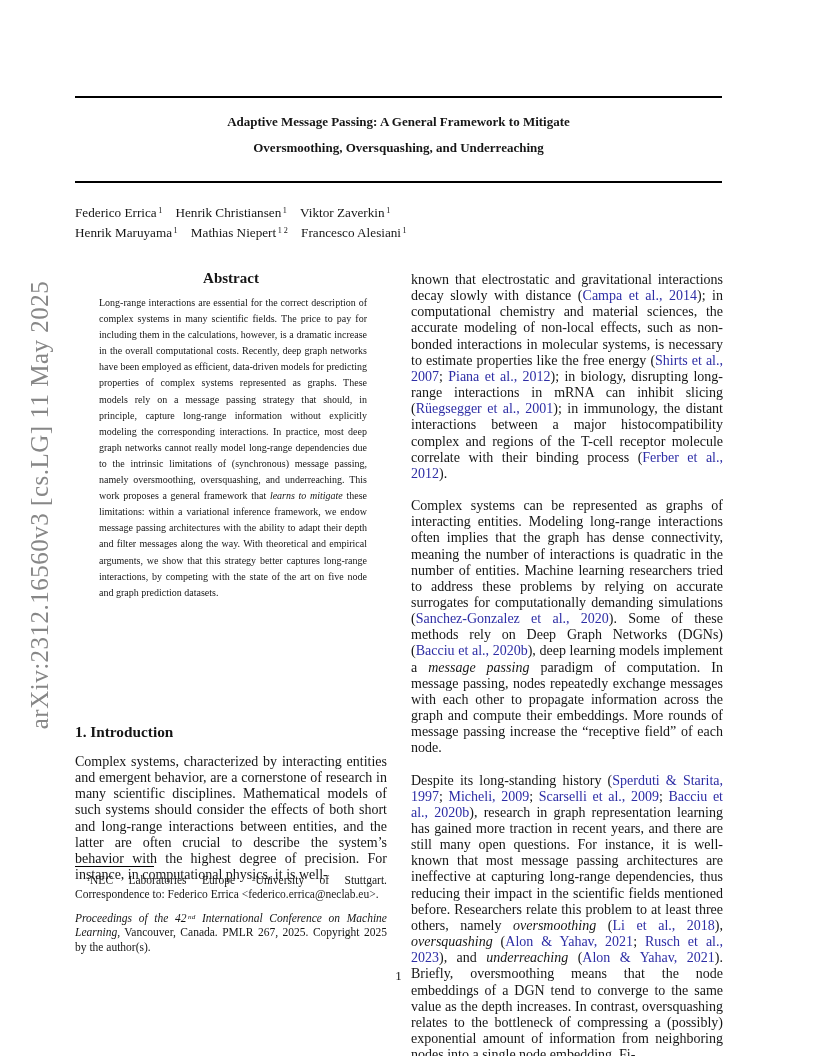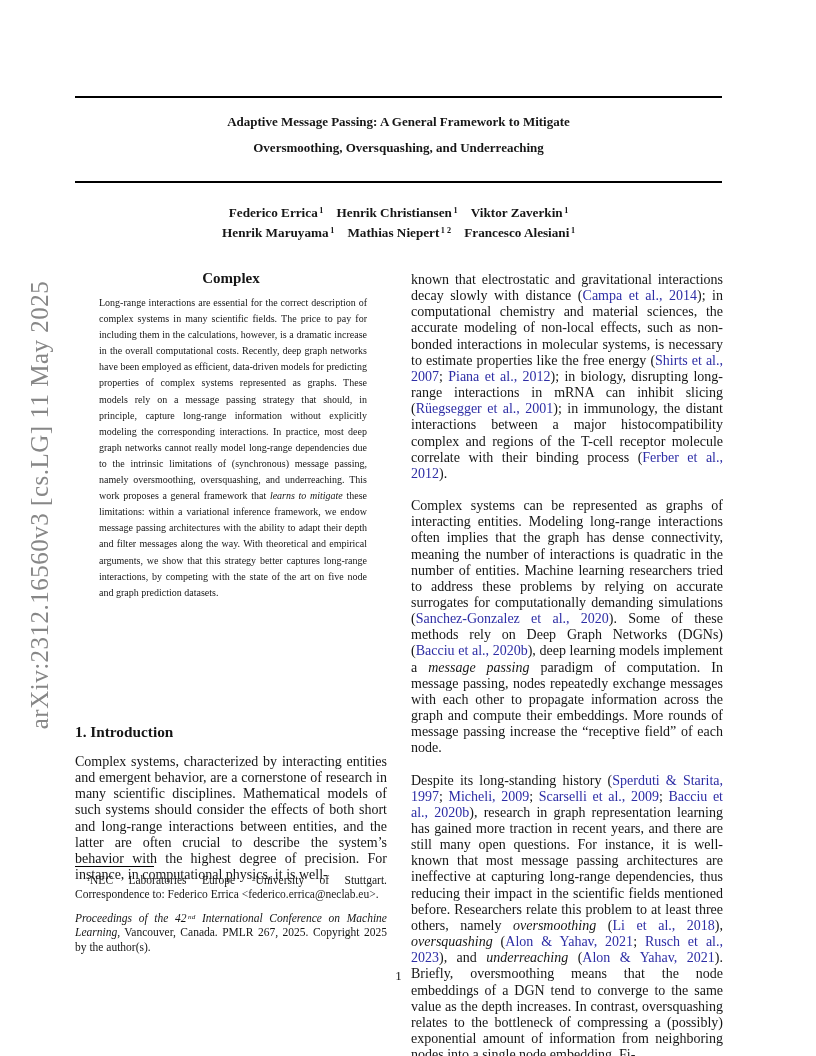--- a/index.html
+++ b/index.html
@@ -32,21 +32,21 @@
     letter-spacing:.5px;
   }
 
   .title{
     position:absolute;left:75px;top:109px;width:647px;
     text-align:center;font-weight:bold;
     font-size:13px;line-height:25.5px;
   }
   .authors{
     position:absolute;left:75px;top:203px;width:647px;
-    text-align:center;font-weight:bold;
+    font-weight:normal;
     font-size:13.2px;line-height:20px;
   }
 
   .abstract-section{position:absolute;left:75px;top:270px;width:312px;}
   .abstract-heading{
     text-align:center;font-size:15px;font-weight:bold;margin-bottom:8px;
   }
   .abstract-body{
     margin:0 20px 0 24px;
     font-size:10px;line-height:16.1px;
@@ -97,21 +97,21 @@
   </h1>
 
   <div class="rule rule-mid"></div>
 
   <div class="authors">
     <div><span>Federico Errica</span><sup>1</sup><span>  </span><span>Henrik Christiansen</span><sup>1</sup><span>  </span><span>Viktor Zaverkin</span><sup>1</sup></div>
     <div><span>Henrik Maruyama</span><sup>1</sup><span>  </span><span>Mathias Niepert</span><sup>1 2</sup><span>  </span><span>Francesco Alesiani</span><sup>1</sup></div>
   </div>
 
   <div class="abstract-section">
-    <h2 class="abstract-heading">Complex</h2>
+    <h2 class="abstract-heading">Abstract</h2>
     <p class="abstract-body"><span>Long-range interactions are essential for the correct description of complex systems in many scientific fields. The price to pay for including them in the calculations, however, is a dramatic increase in the overall computational costs. Recently, deep graph networks have been employed as efficient, data-driven models for predicting properties of complex systems represented as graphs. These models rely on a message passing strategy that should, in principle, capture long-range information without explicitly modeling the corresponding interactions. In practice, most deep graph networks cannot really model long-range dependencies due to the intrinsic limitations of (synchronous) message passing, namely oversmoothing, oversquashing, and underreaching. This work proposes a general framework that </span><span class="it">learns to mitigate</span><span> these limitations: within a variational inference framework, we endow message passing architectures with the ability to adapt their depth and filter messages along the way. With theoretical and empirical arguments, we show that this strategy better captures long-range interactions, by competing with the state of the art on five node and graph prediction datasets.</span></p>
   </div>
 
   <div class="intro-section">
     <h2 class="section-heading">1. Introduction</h2>
     <p class="body-par"><span>Complex systems, characterized by interacting entities and emergent behavior, are a cornerstone of research in many scientific disciplines. Mathematical models of such systems should consider the effects of both short and long-range interactions between entities, and the latter are often crucial to describe the system’s behavior with the highest degree of precision. For instance, in computational physics, it is well-</span></p>
   </div>
 
   <div class="footnote-section">
     <div class="footnote-rule"></div>

